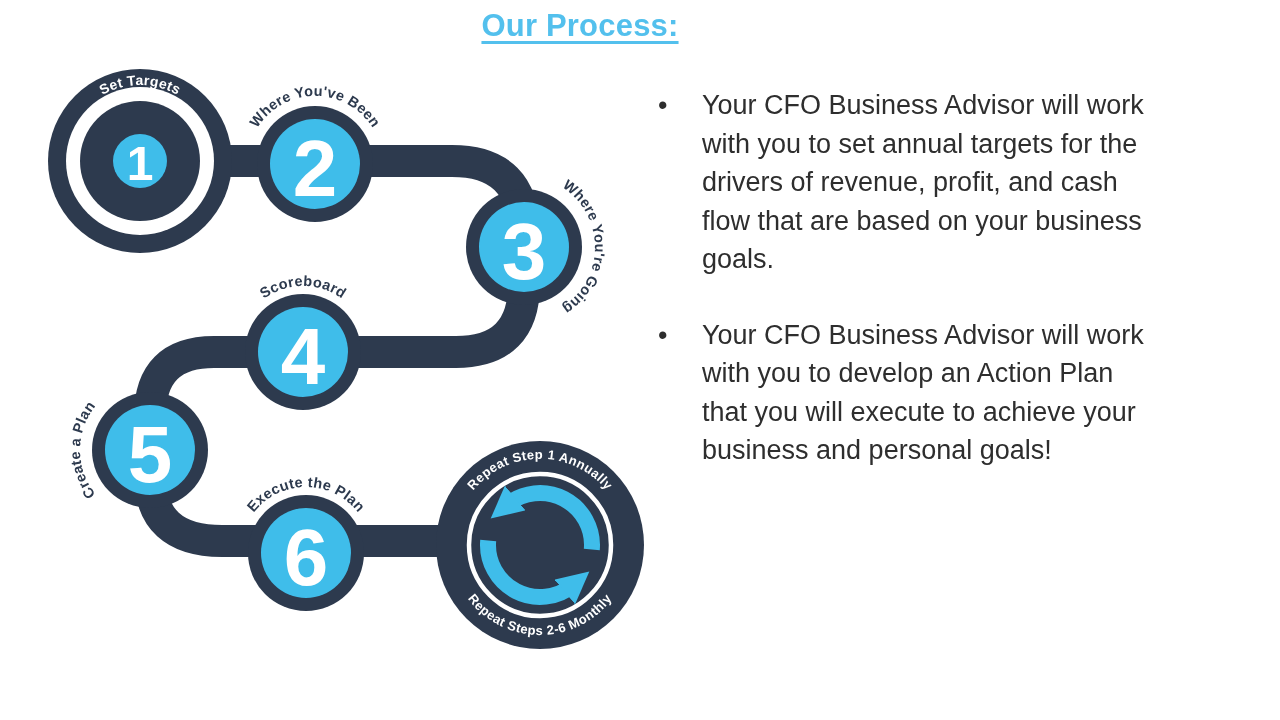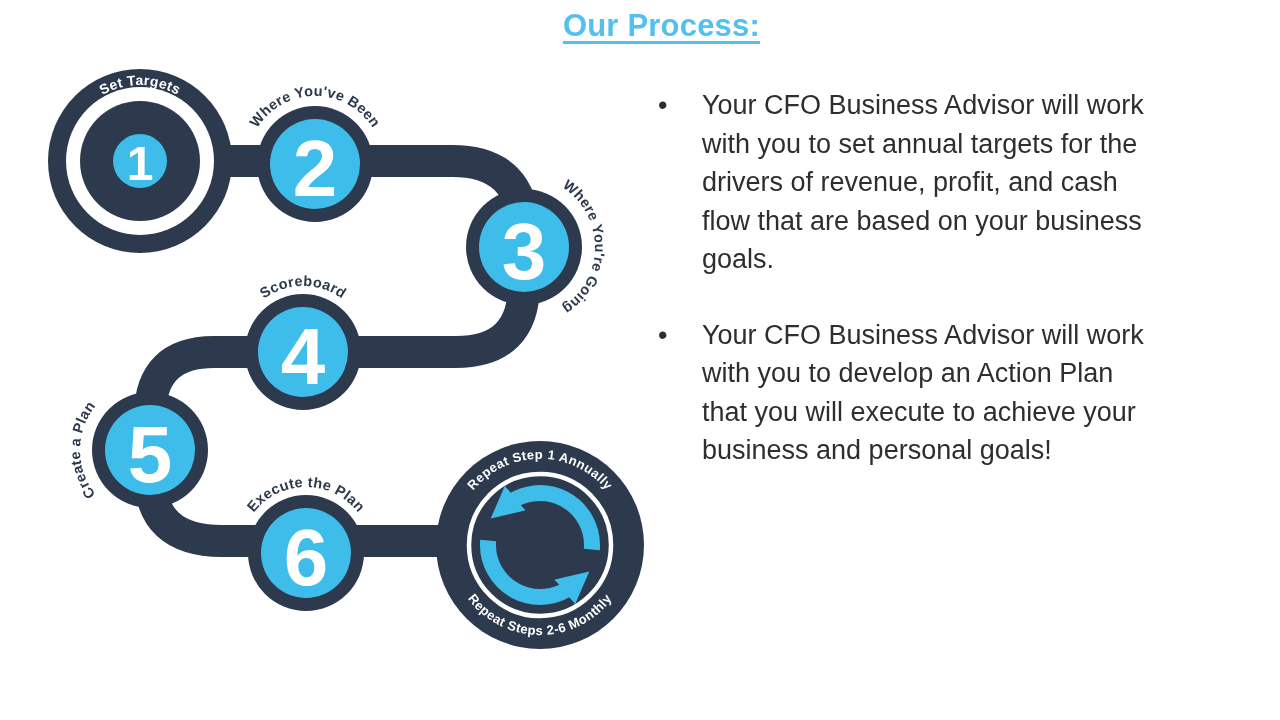--- a/index.html
+++ b/index.html
@@ -1,21 +1,21 @@
 <!DOCTYPE html>
 <html><head>
 <meta charset="utf-8">
 <style>
   html,body{margin:0;padding:0;}
   body{
     width:1280px;height:720px;overflow:hidden;position:relative;
     background:#ffffff;font-family:"Liberation Sans",sans-serif;
   }
   .slide-title{
-    position:absolute;left:400px;top:8px;width:360px;text-align:right;
+    position:absolute;left:400px;top:8px;width:360px;text-align:center;
     font-size:31px;font-weight:bold;color:#53c0ed;
     text-decoration:underline;text-decoration-thickness:3px;text-underline-offset:5px;
     letter-spacing:.2px;
   }
   .diagram-svg{position:absolute;left:0;top:0;}
   .bullets{
     position:absolute;left:642px;top:86px;width:606px;
     list-style:none;margin:0;padding:0;
   }
   .bullets li{

